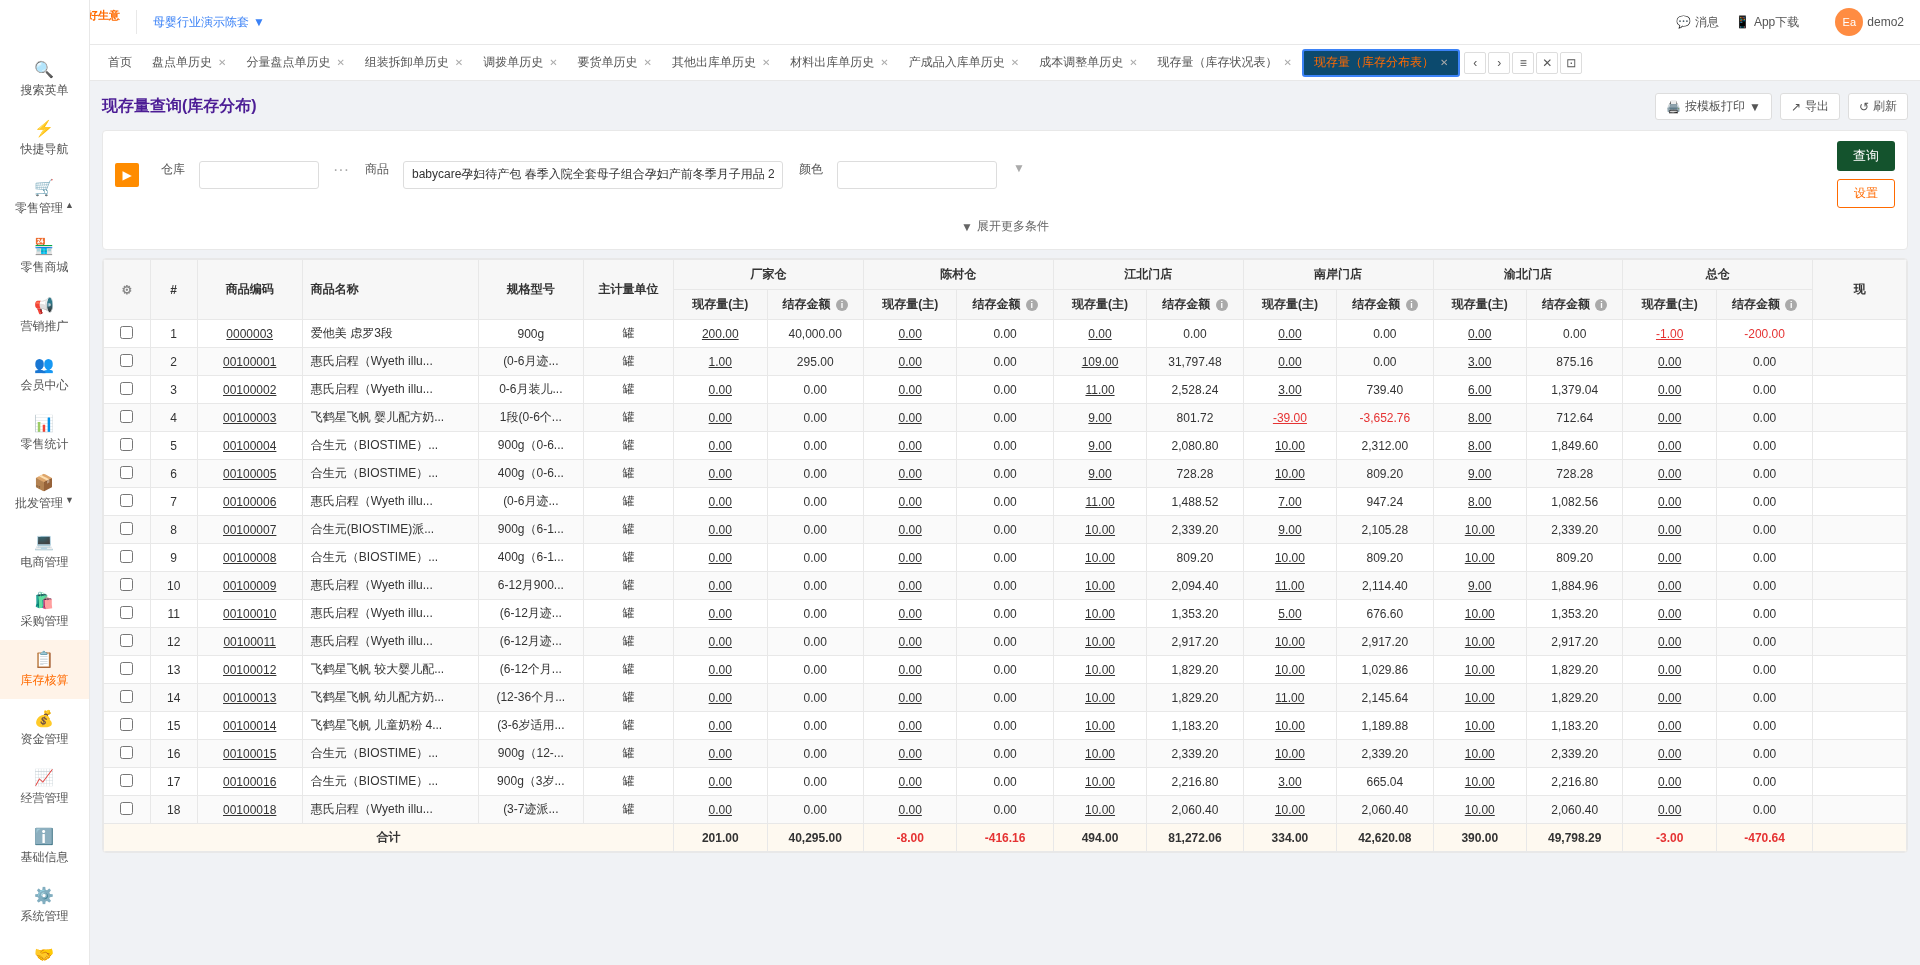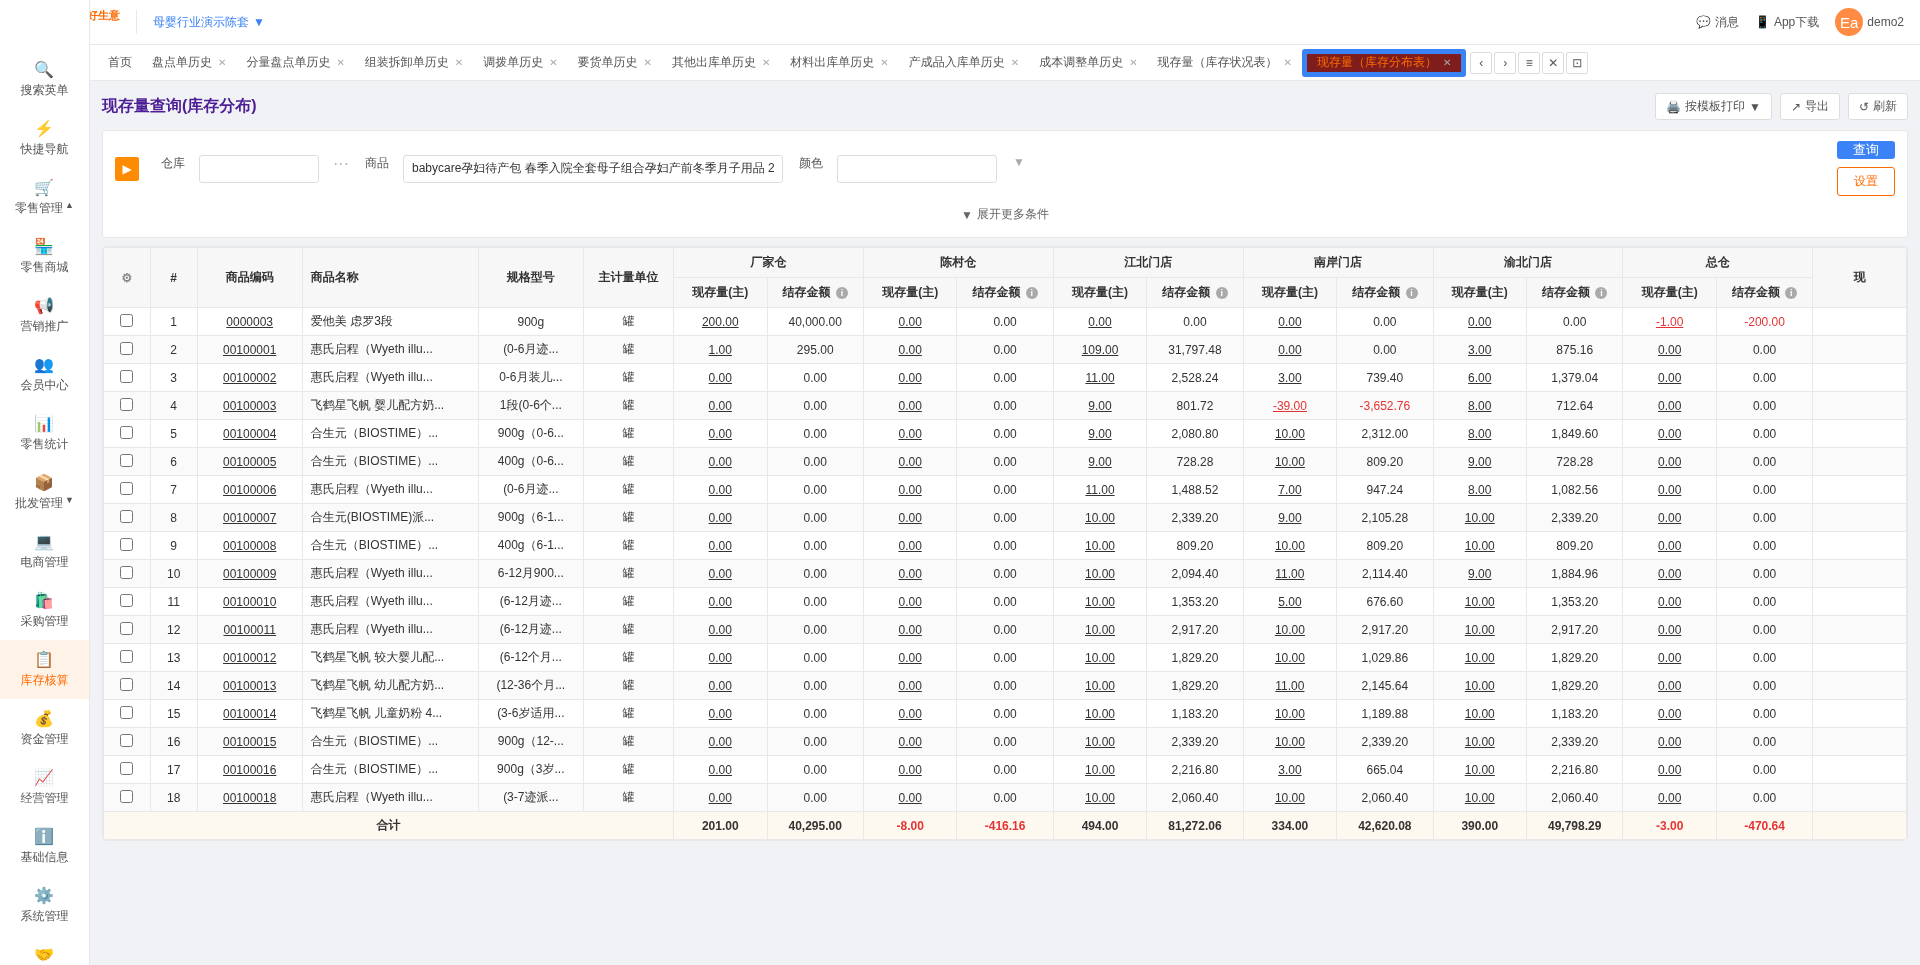--- a/index.html
+++ b/index.html
@@ -6,26 +6,26 @@
     body { background: #f0f2f5; overflow: hidden; width: 1920px; height: 965px; }
 
     
     .topbar { height: 45px; background: #fff; display: flex; align-items: center; justify-content: space-between; padding: 0 16px; border-bottom: 1px solid #e8e8e8; position: fixed; top: 0; left: 0; right: 0; z-index: 100; }
     .topbar-left { display: flex; align-items: center; gap: 8px; }
     .logo-area { display: flex; align-items: center; gap: 6px; }
     .logo-icon { width: 32px; height: 32px; background: #ff6a00; border-radius: 4px; display: flex; align-items: center; justify-content: center; color: white; font-weight: bold; font-size: 14px; }
     .topbar-selector { display: flex; align-items: center; gap: 4px; color: #3b82f6; font-size: 13px; cursor: pointer; }
     .topbar-right { display: flex; align-items: center; gap: 16px; color: #555; font-size: 13px; }
     .topbar-right-item { display: flex; align-items: center; gap: 4px; cursor: pointer; }
-    .avatar { width: 28px; height: 28px; background: #ff8c42; border-radius: 50%; display: flex; align-items: center; justify-content: center; color: white; font-size: 15px; }
+    .avatar { width: 28px; height: 28px; background: #ff8c42; border-radius: 50%; display: flex; align-items: center; justify-content: center; color: white; font-size: 11px; margin-left: 20px; }
 
     
     .tabbar { height: 36px; background: #fff; display: flex; align-items: center; padding: 0 8px; border-bottom: 1px solid #e8e8e8; position: fixed; top: 45px; left: 90px; right: 0; z-index: 99; overflow: hidden; }
     .tab-item { display: flex; align-items: center; gap: 4px; padding: 0 10px; height: 28px; white-space: nowrap; cursor: pointer; border-radius: 3px; color: #555; font-size: 12px; flex-shrink: 0; }
-    .tab-item.active { background: #7f1d1d; color: #ff6a00; border: 5px solid #3b82f6; align-items: center; }
+    .tab-item.active { background: #0c4a6e; color: #ff6a00; border: 2px solid #3b82f6; align-items: center; }
     .tab-close { color: #aaa; font-size: 10px; cursor: pointer; margin-left: 2px; }
     .tab-nav { display: flex; align-items: center; gap: 2px; margin-left: 4px; }
     .tab-nav-btn { width: 22px; height: 22px; display: flex; align-items: center; justify-content: center; cursor: pointer; color: #555; border: 1px solid #ddd; border-radius: 2px; background: #fff; }
 
     
     .sidebar { width: 90px; background: #fff; position: fixed; top: 0; left: 0; bottom: 0; border-right: 1px solid #e8e8e8; z-index: 101; display: flex; flex-direction: column; align-items: center; padding-top: 50px; }
     .sidebar-item { width: 100%; display: flex; flex-direction: column; align-items: center; padding: 10px 4px; cursor: pointer; color: #555; font-size: 11px; gap: 3px; }
     .sidebar-item.active { background: #fff3e8; color: #ff6a00; }
     .sidebar-icon { font-size: 16px; }
     .sidebar-item-with-arrow { display: flex; align-items: flex-start; justify-content: center; gap: 2px; }
@@ -43,21 +43,21 @@
     .search-bar { background: #fff; border: 1px solid #e8e8e8; border-radius: 4px; padding: 10px 12px; margin-bottom: 8px; }
     .search-row { display: flex; align-items: center; gap: 16px; flex-wrap: wrap; }
     .search-field { display: flex; gap: 14px; }
     .search-label { color: #555; white-space: nowrap; font-size: 12px; }
     .search-input { height: 28px; border: 1px solid #ddd; border-radius: 3px; padding: 0 8px; font-size: 12px; color: #333; outline: none; }
     .search-input-wide { width: 380px; }
     .search-input-medium { width: 120px; }
     .search-input-color { width: 160px; }
     .expand-btn { display: flex; align-items: center; gap: 4px; color: #666; cursor: pointer; font-size: 12px; padding: 4px 8px; }
     .search-expand-row { display: flex; justify-content: center; margin-top: 6px; }
-    .btn-search { background: #3b82f6; color: white; border: none; border-radius: 3px; padding: 0 16px; cursor: pointer; font-size: 13px; }
+    .btn-search { background: #14532d; color: white; border: none; border-radius: 3px; padding: 6px 16px; cursor: pointer; font-size: 13px; }
     .btn-setting { background: #fff; color: #ff6a00; border: 1px solid #ff6a00; border-radius: 3px; padding: 5px 12px; cursor: pointer; font-size: 12px; margin-top: 4px; }
     .warehouse-ellipsis { color: #aaa; font-size: 16px; cursor: pointer; }
     .orange-arrow { width: 24px; height: 24px; background: #ff8c00; display: flex; align-items: center; justify-content: center; color: white; border-radius: 2px; cursor: pointer; font-size: 12px; margin-right: 6px; }
 
     
     .table-container { background: #fff; border: 1px solid #e8e8e8; border-radius: 4px; overflow: auto; }
     .data-table { width: 100%; border-collapse: collapse; min-width: 1700px; }
     .data-table th { background: #f7f7f7; padding: 6px 8px; text-align: center; font-weight: 600; color: #333; border: 1px solid #e8e8e8; font-size: 12px; white-space: nowrap; }
     .data-table td { padding: 5px 8px; text-align: center; border: 1px solid #e8e8e8; font-size: 12px; color: #333; white-space: nowrap; }
     .data-table tr:nth-child(even) { background: #fafafa; }

